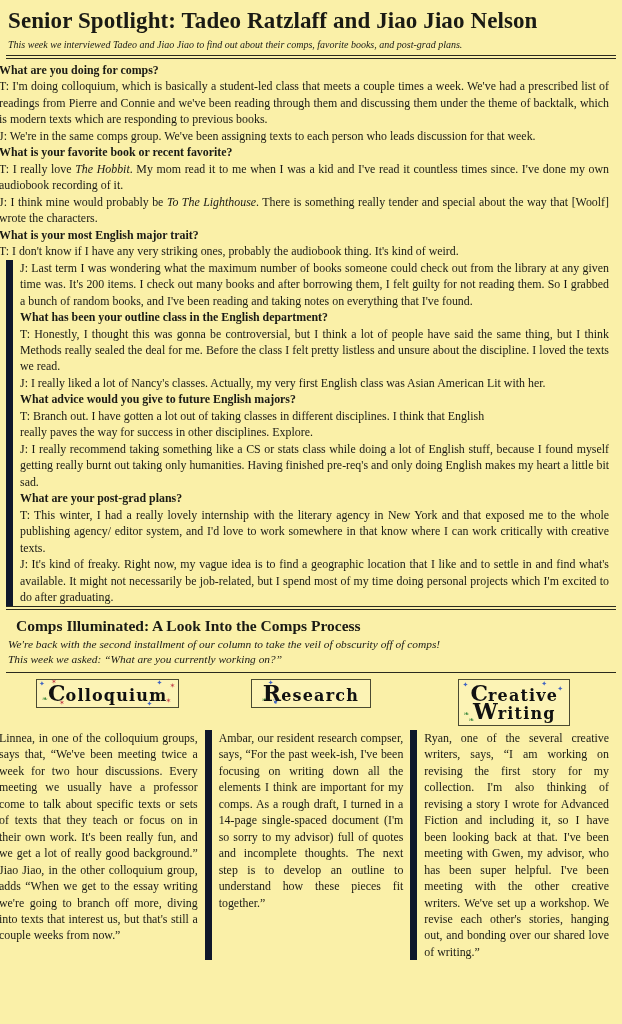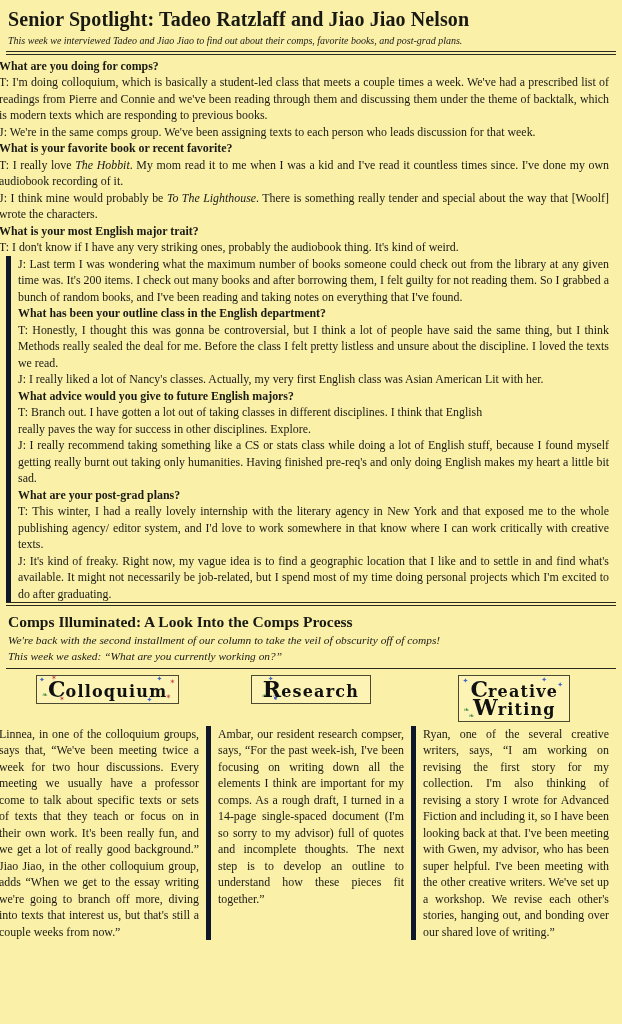--- a/index.html
+++ b/index.html
@@ -21,21 +21,21 @@
     background: #faf0a8;
     box-sizing: border-box;
   }
 
   
   .article-1 {
     padding: 0 6px;
     box-sizing: border-box;
   }
   .headline {
-    font-size: 20px;
+    font-size: 23px;
     font-weight: bold;
     letter-spacing: 0.1px;
     line-height: 1.25;
     margin: 7px 0 2px 0;
     padding: 0 2px;
   }
   .standfirst {
     font-style: italic;
     font-size: 10px;
     line-height: 1.3;
@@ -57,21 +57,21 @@
     display: flex;
     align-items: stretch;
     flex-direction: column;
   }
   .col {
     flex: 1 1 0;
     min-width: 0;
     box-sizing: border-box;
   }
   .col.divided {
-    border-left: 5px solid #0f172a;
+    border-left: 7px solid #0f172a;
   }
   .col-inner {
     padding: 0 7px;
   }
 
   .body-text {
     font-size: 11.9px;
     line-height: 1.385;
     text-align: justify;
     text-justify: inter-word;
@@ -95,21 +95,21 @@
 
   
   .article-2 {
     padding: 0 6px;
     box-sizing: border-box;
   }
   .headline-2 {
     font-size: 15.5px;
     font-weight: bold;
     line-height: 1.25;
-    margin: 6px 0 2px 0;
+    margin: 6px 0 2px 8px;
     padding: 0 2px;
   }
   .standfirst-2 {
     font-style: italic;
     font-size: 11.4px;
     line-height: 1.34;
     padding: 0 2px;
     margin-bottom: 4px;
   }
   .rule-top-2 {

